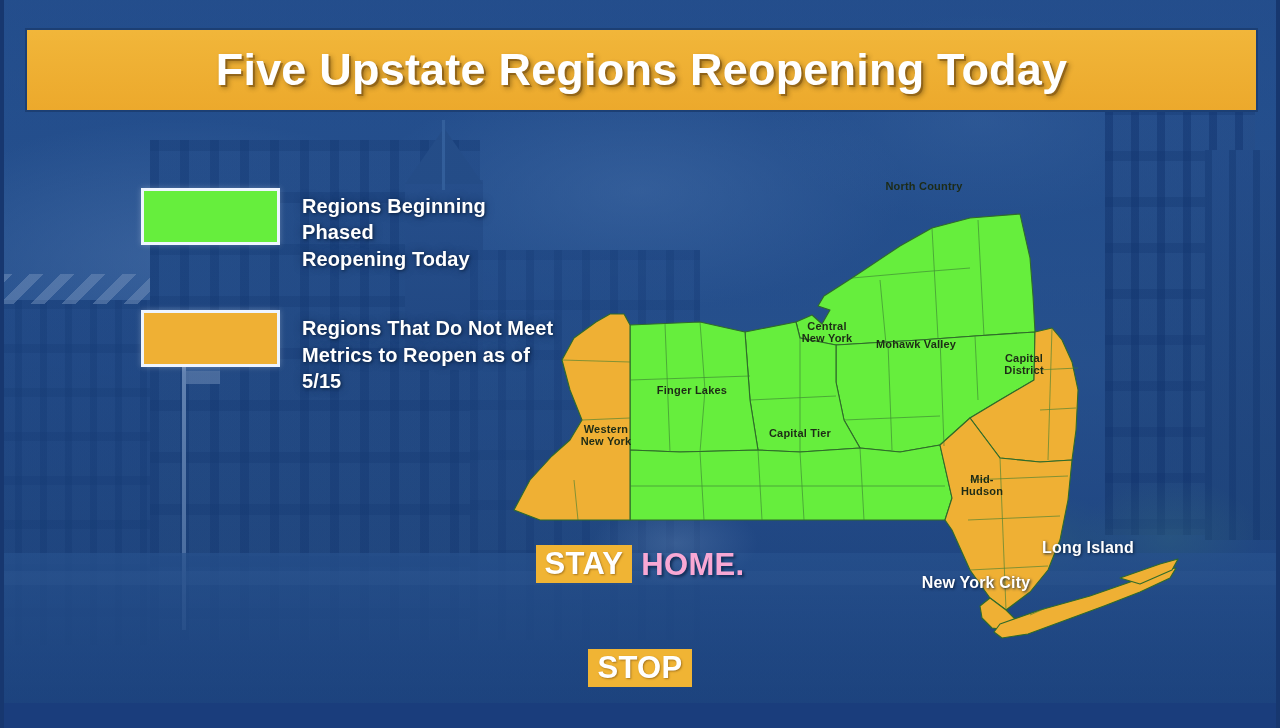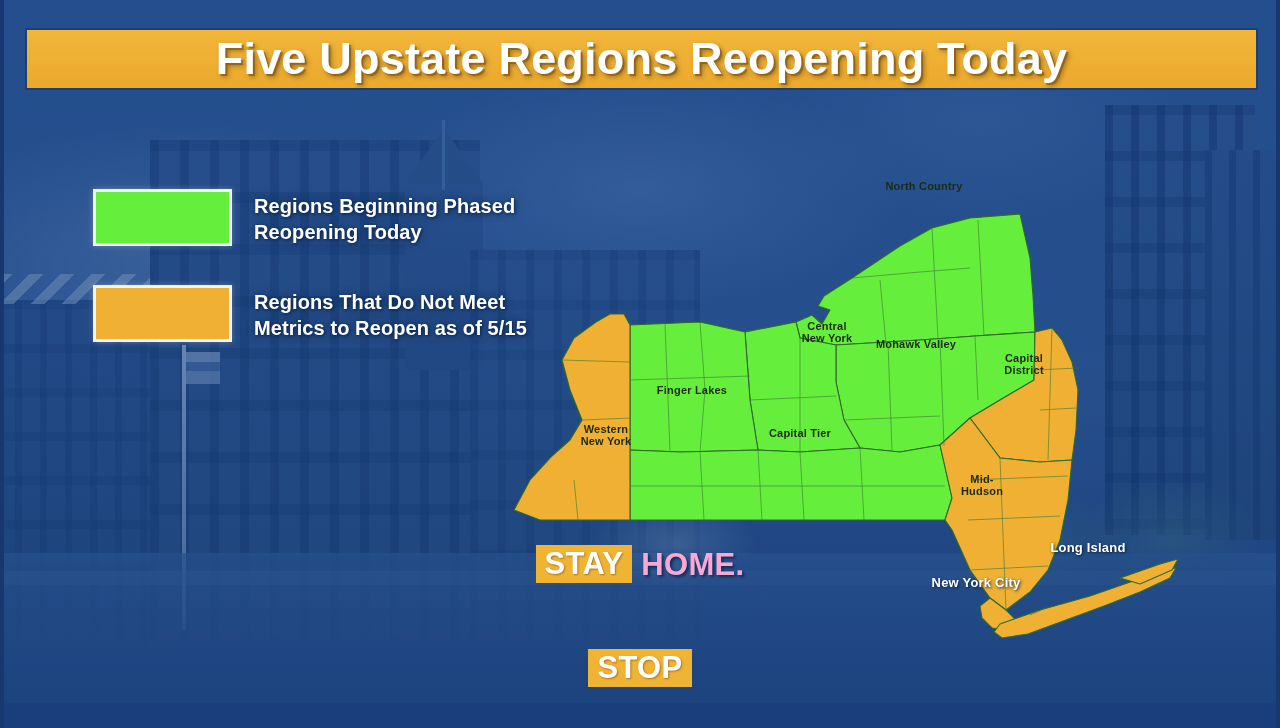--- a/index.html
+++ b/index.html
@@ -109,34 +109,34 @@
     position:absolute; left:560px; bottom:100px; width:230px; height:120px;
     background:radial-gradient(ellipse 115px 60px at 115px 60px, rgba(175,205,235,.42), rgba(175,205,235,0) 72%);
   }
   .tint {
     position:absolute; inset:0;
     background:linear-gradient(180deg, rgba(26,70,140,.46), rgba(22,60,124,.58));
   }
 
   
   .title-banner {
-    position:absolute; left:25px; top:28px; width:1233px; height:62px;
+    position:absolute; left:25px; top:28px; width:1233px; height:84px;
     background:linear-gradient(180deg,#f1b63a,#eca92c);
     border:2px solid #1c3f74;
     display:flex; align-items:center; justify-content:center;
   }
   .title-text {
     color:#ffffff; font-size:45px; font-weight:bold; letter-spacing:.2px;
     text-shadow:2px 2px 0 rgba(120,78,16,.55), 3px 3px 5px rgba(60,40,6,.45);
     white-space:nowrap;
   }
 
   
   .legend { position:absolute; left:93px; top:188px; width:470px; }
-  .legend-row { display:flex; align-items:flex-end; margin-bottom:38px; }
+  .legend-row { display:flex; align-items:flex-start; margin-bottom:38px;margin-left:48px; }
   .swatch {
     width:139px; height:57px; border:3px solid #eef5ff; flex:0 0 auto;
     box-shadow:0 0 6px rgba(255,255,255,.25);
   }
   .sw-green  { background:#66ee3d; }
   .sw-orange { background:#efb034; }
   .legend-label {
     margin-left:22px; color:#ffffff; font-size:20px; font-weight:bold;
     line-height:1.32; padding-top:5px; letter-spacing:.1px;
     text-shadow:1px 1px 3px rgba(12,34,66,.9), 0 0 8px rgba(12,34,66,.6);
@@ -148,21 +148,21 @@
   .map svg { width:100%; height:100%; display:block; }
   .region-label {
     position:absolute; color:#1d2b16; font-size:11px; font-weight:bold;
     text-align:center; line-height:1.12; white-space:pre-line;
     letter-spacing:.2px; pointer-events:none;
     transform:translate(-50%,-50%);
   }
   .region-label.light {
     color:#ffffff;
     text-shadow:1px 1px 3px rgba(10,30,60,.95);
-    font-size:13px;
+    font-size:16px;
   }
 
   
   .slogan {
     position:absolute; left:0; bottom:41px; width:100%;
     display:flex; align-items:center; justify-content:center; gap:66px;flex-direction:column;
   }
   .slog-item { display:flex; align-items:center; gap:9px; }
   .hl {
     background:#f0b434; color:#ffffff; font-size:31px; font-weight:bold;

